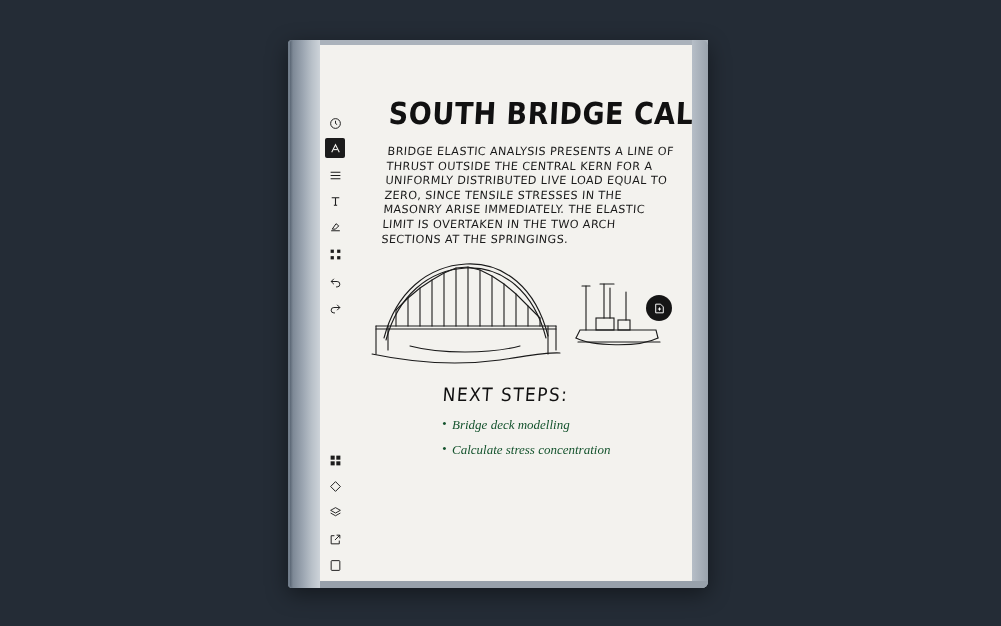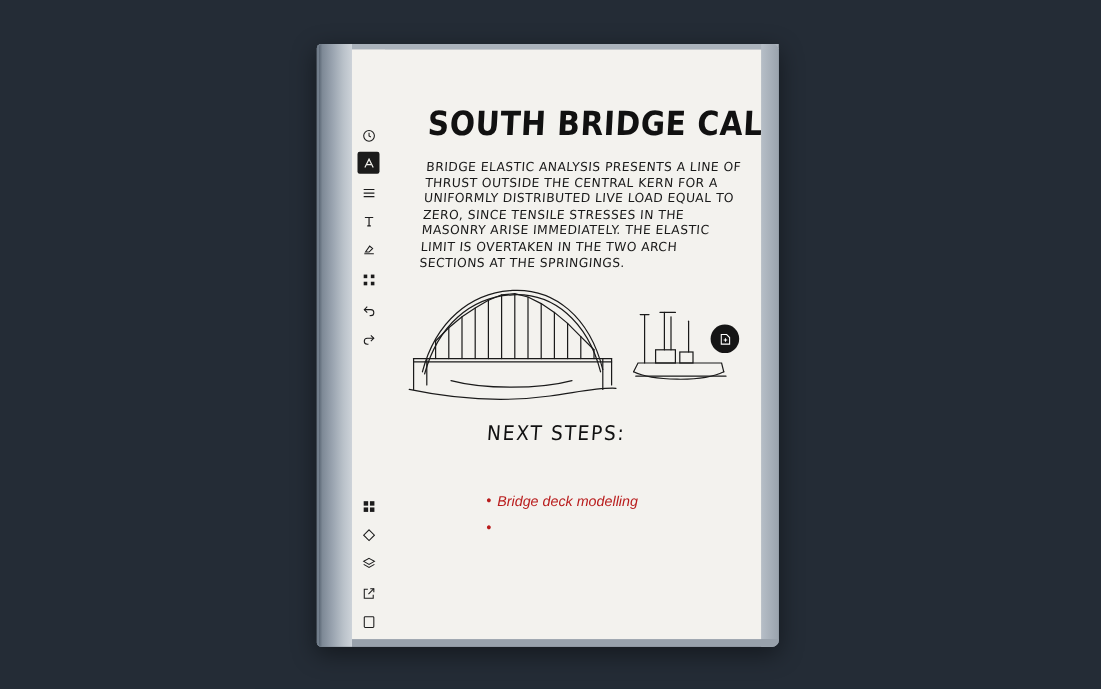--- a/index.html
+++ b/index.html
@@ -161,26 +161,25 @@
     color: #111;
     transform: skewX(-4deg) scaleY(1.08);
     transform-origin: left bottom;
   }
 
   .bullets {
     position: absolute;
     left: 92px;
     top: 372px;
     width: 250px;
-    font-family: Liberation Sans, sans-serif;
+    font-family: Liberation Serif, serif;
     font-style: italic;
     font-size: 13px;
     line-height: 16px;
-    color: #b91c1c;
-    margin-top: 31px;
+    color: #14532d;
   }
   .bullets .bullet { margin-bottom: 9px; position: relative; padding-left: 10px; }
   .bullets .bullet::before {
     content: "•";
     position: absolute;
     left: 0;
     top: -1px;
   }
   .bullets .bullet .l2 { display: block; margin-left: -4px; }
 
@@ -371,20 +370,21 @@
           </g>
         </svg>
 
         <div class="subhead">NEXT STEPS:</div>
 
         <div class="bullets">
           <div class="bullet">
             <span>Bridge deck modelling</span>
           </div>
           <div class="bullet">
+            <span>Calculate stress concentration</span>
           </div>
         </div>
 
         <div id="fab">
           <svg width="13" height="13" viewBox="0 0 24 24" fill="none" stroke="currentColor" stroke-width="1.8">
             <path d="M5 4h9l5 5v11H5z"></path>
               <path d="M9 13h6M12 10v6"></path>
           </svg>
         </div>
 

